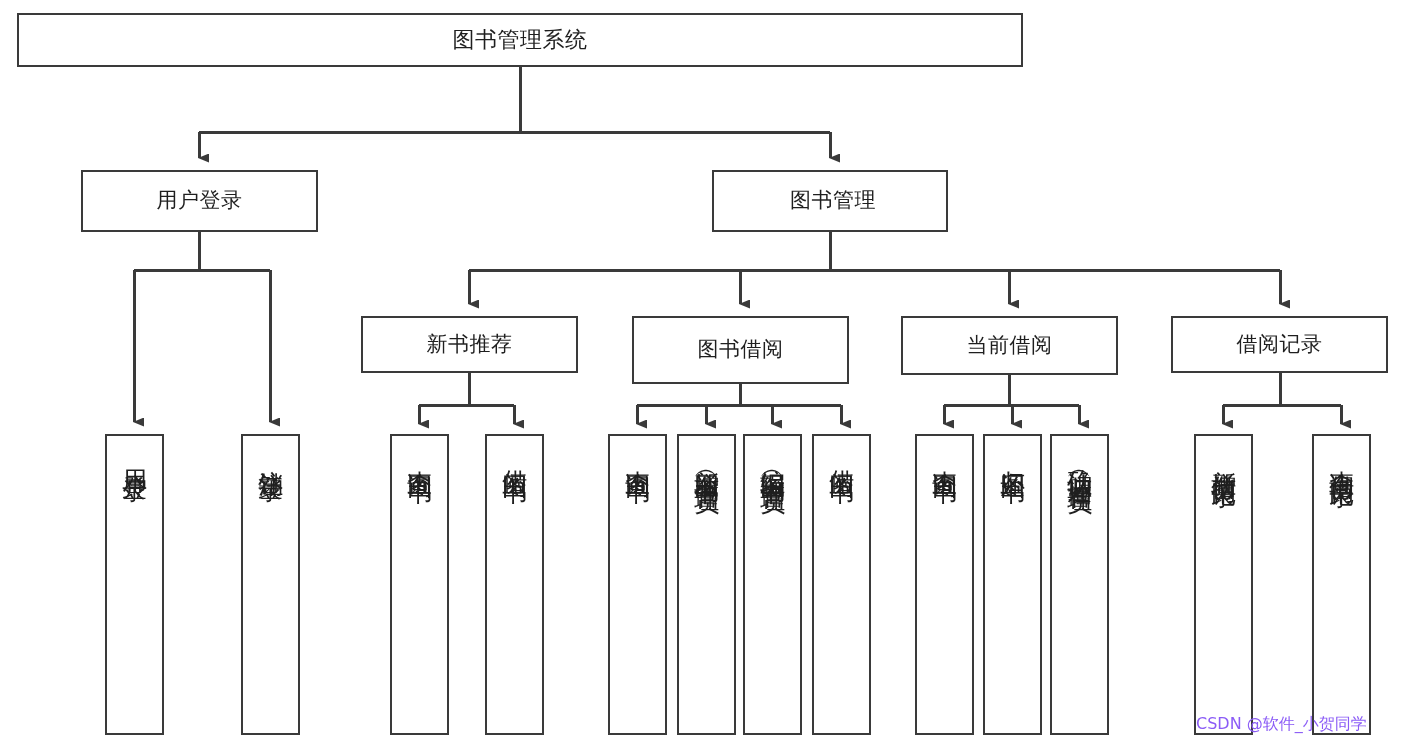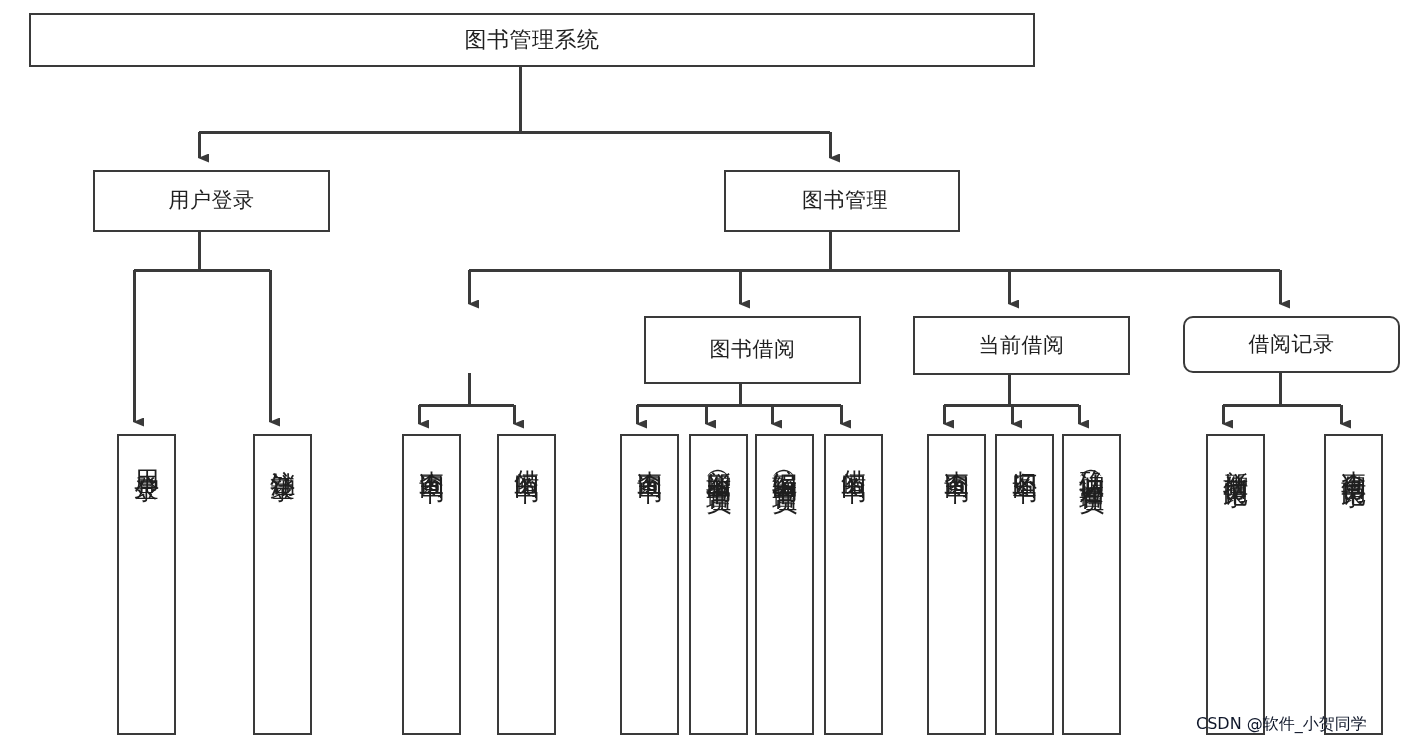--- a/index.html
+++ b/index.html
@@ -29,21 +29,20 @@
   .node {
     position: absolute;
     box-sizing: border-box;
     background: #ffffff;
     border: 2px solid #3a3a3a;
     display: flex;
     align-items: center;
     justify-content: center;
     color: #222222;
     z-index: 2;
-    margin-left: 12px;
   }
   .node .label {
     display: block;
     text-align: center;
     line-height: 1.14;
     letter-spacing: 0.5px;
     color: #1f1f1f;
   }
   
   .node.horiz .label {
@@ -64,21 +63,21 @@
     text-orientation: upright;
     font-size: 25px;
     line-height: 1.02;
     letter-spacing: 3px;
   }
   #watermark {
     position: absolute;
     left: 1196px;
     top: 714px;
     font-size: 16px;
-    color: #0f172a;
+    color: #8b5cf6;
     white-space: nowrap;
     z-index: 5;
     font-family: "DejaVu Sans", "Liberation Sans", sans-serif;
   }
 </style>
 </head>
 <body>
 
 <div id="diagram-canvas">
 
@@ -138,27 +137,30 @@
     <span class="label">图书管理系统</span>
   </div>
 
   <div class="node horiz" style="left:81px; top:170px; width:237px; height:62px;">
     <span class="label">用户登录</span>
   </div>
   <div class="node horiz" style="left:712px; top:170px; width:236px; height:62px;padding-left:6px;">
     <span class="label">图书管理</span>
   </div>
 
+  <div class="node horiz" style="left:361px; top:316px; width:217px; height:57px;">
+    <span class="label">新书推荐</span>
+  </div>
   <div class="node horiz" style="left:632px; top:316px; width:217px; height:68px;">
     <span class="label">图书借阅</span>
   </div>
   <div class="node horiz" style="left:901px; top:316px; width:217px; height:59px;">
     <span class="label">当前借阅</span>
   </div>
-  <div class="node horiz" style="left:1171px; top:316px; width:217px; height:57px;border-radius:10px;">
+  <div class="node horiz" style="left:1171px; top:316px; width:217px; height:57px;">
     <span class="label">借阅记录</span>
   </div>
 
   <div class="node vert" style="left:105px; top:434px; width:59px; height:301px;">
     <span class="label">用户登录</span>
   </div>
   <div class="node vert" style="left:241px; top:434px; width:59px; height:301px;">
     <span class="label">注销登录</span>
   </div>
 

